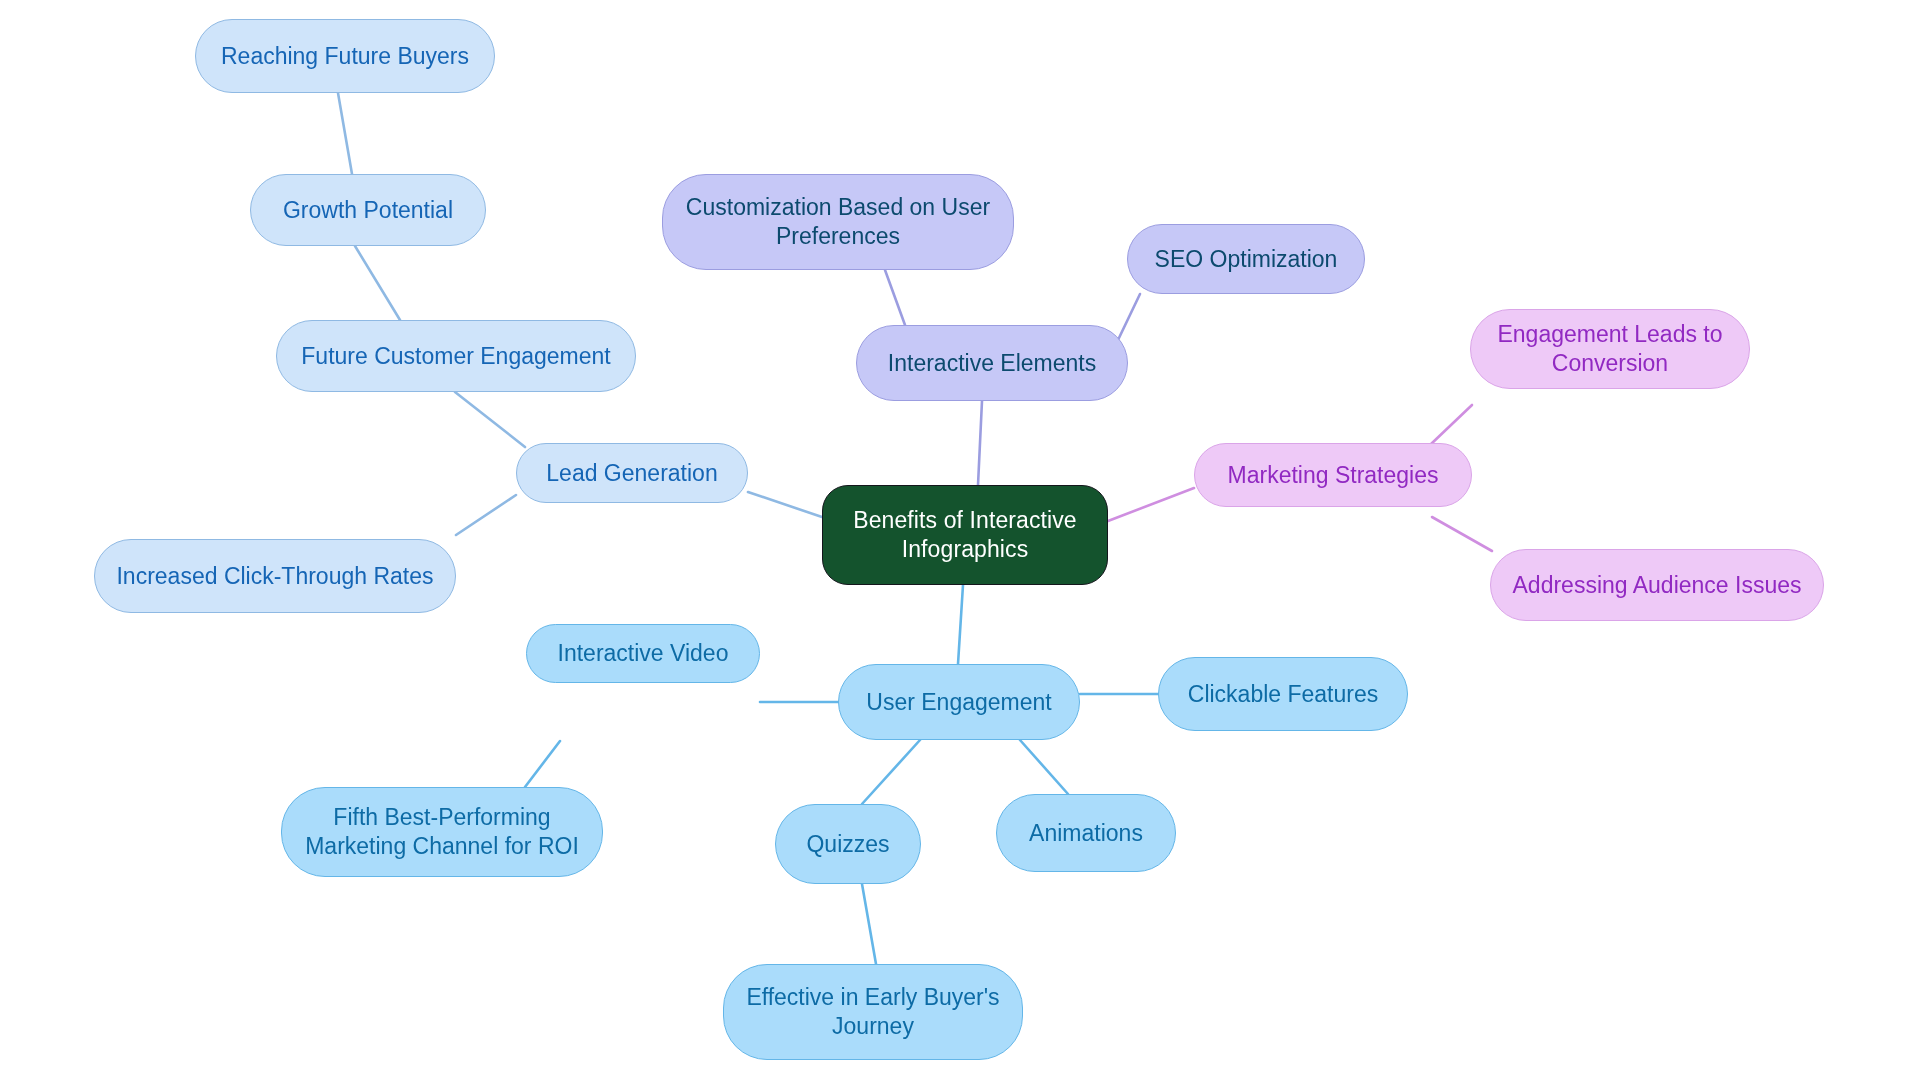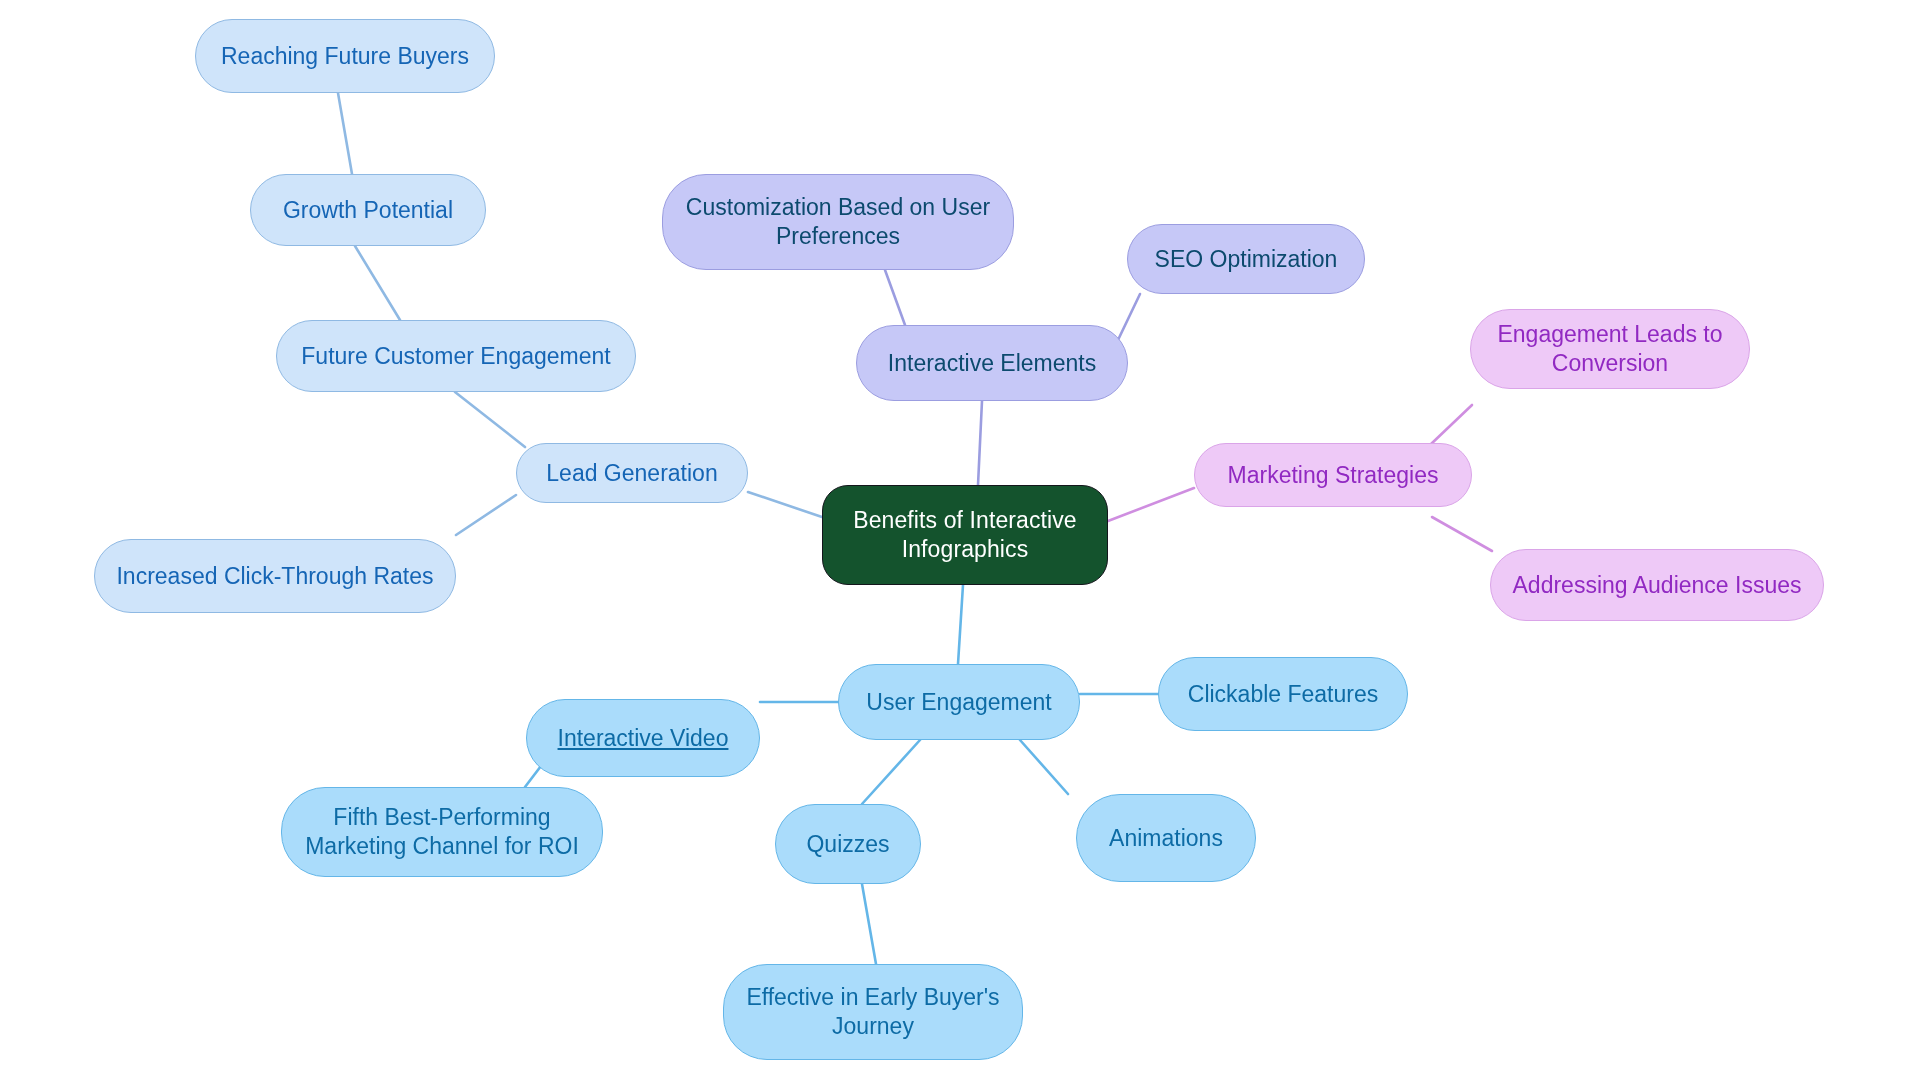--- a/index.html
+++ b/index.html
@@ -108,22 +108,22 @@
       <div class="node lead" style="left: 195px; top: 19px; width: 300px; height: 74px;">Reaching Future Buyers</div>
       <div class="node purple" style="left: 856px; top: 325px; width: 272px; height: 76px;">Interactive Elements</div>
       <div class="node purple" style="left: 662px; top: 174px; width: 352px; height: 96px;">Customization Based on User
 Preferences</div>
       <div class="node purple" style="left: 1127px; top: 224px; width: 238px; height: 70px;">SEO Optimization</div>
       <div class="node pink" style="left: 1194px; top: 443px; width: 278px; height: 64px;">Marketing Strategies</div>
       <div class="node pink" style="left: 1470px; top: 309px; width: 280px; height: 80px;">Engagement Leads to
 Conversion</div>
       <div class="node pink" style="left: 1490px; top: 549px; width: 334px; height: 72px;">Addressing Audience Issues</div>
       <div class="node cyan" style="left: 838px; top: 664px; width: 242px; height: 76px;">User Engagement</div>
-      <div class="node cyan" style="left: 526px; top: 699px; width: 234px; height: 78px; text-decoration: underline;">Interactive Video</div>
+      <div class="node cyan" style="left: 526px; top: 624px; width: 234px; height: 59px;">Interactive Video</div>
       <div class="node cyan" style="left: 281px; top: 787px; width: 322px; height: 90px;">Fifth Best-Performing
 Marketing Channel for ROI</div>
       <div class="node cyan" style="left: 775px; top: 804px; width: 146px; height: 80px;">Quizzes</div>
       <div class="node cyan" style="left: 723px; top: 964px; width: 300px; height: 96px;">Effective in Early Buyer's
 Journey</div>
-      <div class="node cyan" style="left: 1076px; top: 794px; width: 180px; height: 88px;">Animations</div>
+      <div class="node cyan" style="left: 996px; top: 794px; width: 180px; height: 78px;">Animations</div>
       <div class="node cyan" style="left: 1158px; top: 657px; width: 250px; height: 74px;">Clickable Features</div>
     </div>
 </div>
 
 </body></html>

